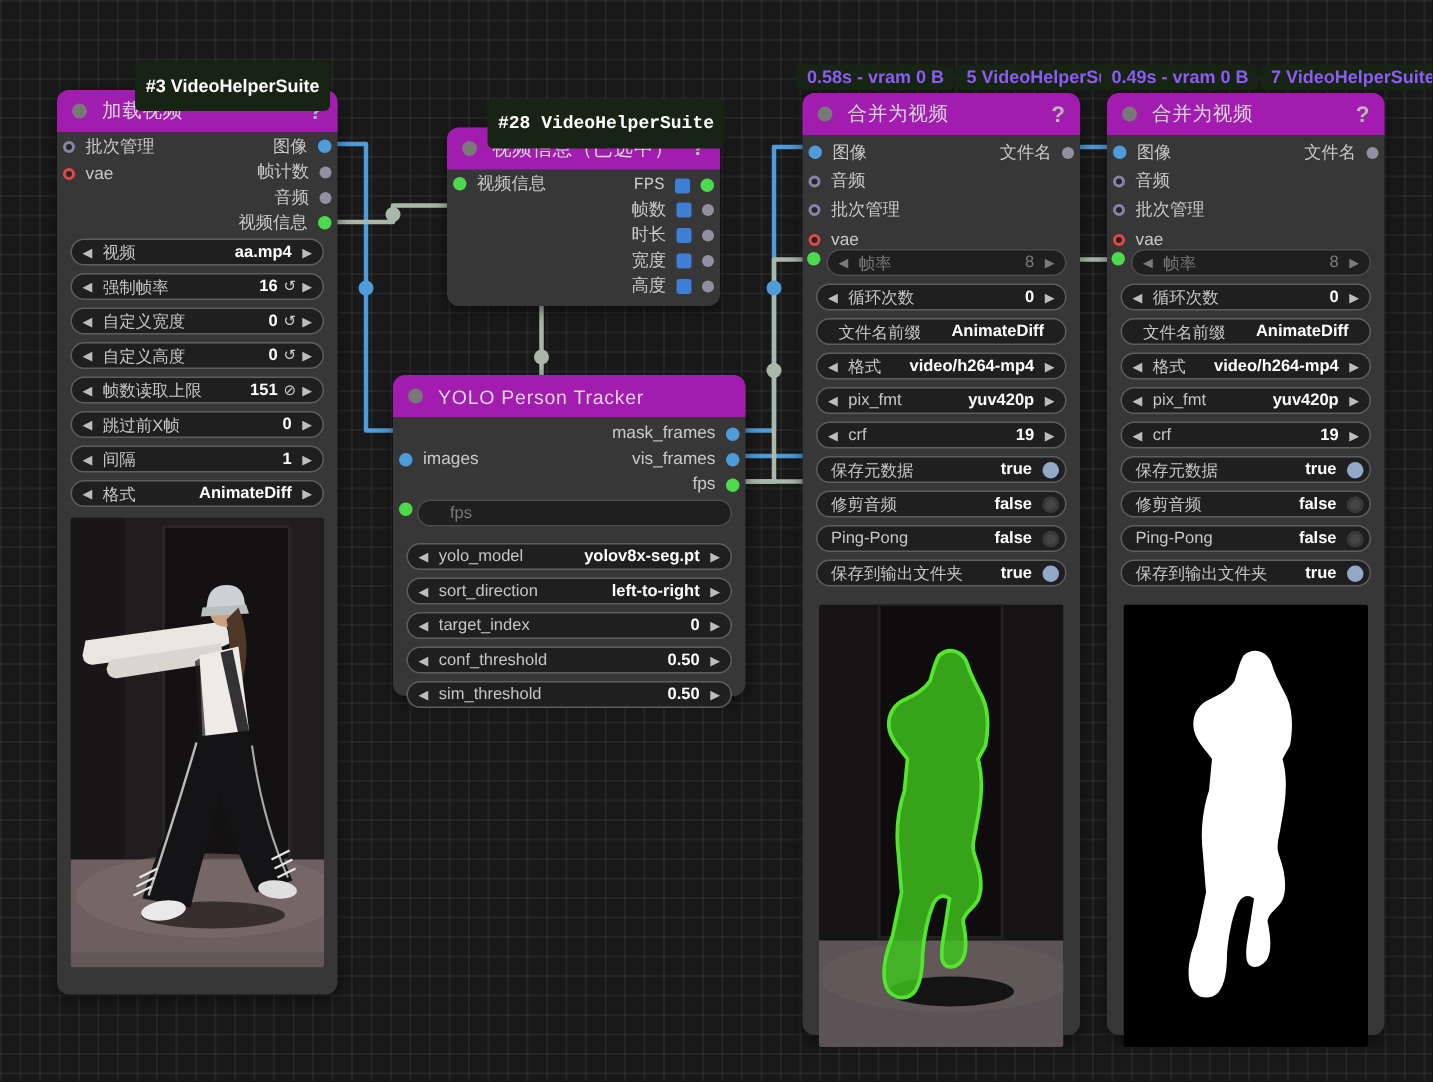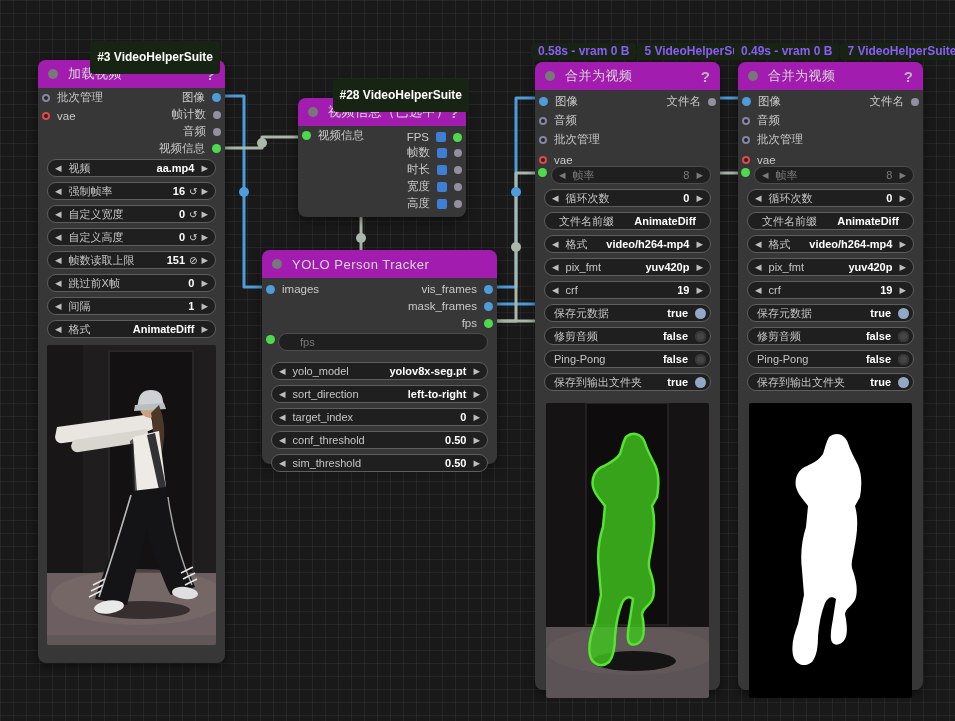--- a/index.html
+++ b/index.html
@@ -201,21 +201,21 @@
       <path d="M85 146 Q72 192 58 224 Q52 240 48 254 L80 260 Q86 234 94 208 Q98 192 100 184 Q106 210 118 238 Q121 246 124 250 L148 242 Q136 214 128 186 Q122 164 120 142 Z" fill="#141416"></path>
       <path d="M84 150 Q70 198 52 252" stroke="#d8d8d8" stroke-width="1.6" fill="none" opacity="0.85"></path>
       <path d="M121 152 Q128 202 145 240" stroke="#cfcfcf" stroke-width="1.4" fill="none" opacity="0.8"></path>
       <path d="M46 240 L58 234 M44 246 L56 240 M42 252 L54 246" stroke="#e6e6e6" stroke-width="1.5"></path>
       <path d="M134 228 L146 222 M136 234 L148 228 M138 240 L150 234" stroke="#e6e6e6" stroke-width="1.5"></path>
       <ellipse cx="62" cy="262" rx="15" ry="6.5" fill="#e9e9e9" transform="rotate(-8 62 262)"></ellipse>
       <ellipse cx="138" cy="248" rx="13" ry="6" fill="#dfdfdf" transform="rotate(6 138 248)"></ellipse>
     </svg>
   </div>
 
-  <div class="node" style="left:298px;top:98px;width:168px;height:119px;">
+  <div class="node" style="left:298px;top:85px;width:182px;height:119px;font-family:Liberation Mono, monospace;">
     <div class="badge" style="right:-3px;">#28 VideoHelperSuite</div>
     <div class="titlebar">
       <span class="tdot"></span>
       <span class="ttext">视频信息（已选中）</span>
       <span class="thelp">?</span>
     </div>
     <div class="iorow">
       <span class="iport">
           <span class="dot c-green"></span>
           <span class="plabel">视频信息</span>
@@ -255,32 +255,32 @@
         </span>
     </div>
   </div>
 
   <div class="node" style="left:262px;top:250px;width:235px;height:214px;">
     <div class="titlebar">
       <span class="tdot"></span>
       <span class="ttext">YOLO Person Tracker</span>
     </div>
     <div class="iorow">
+      <span class="oport">
+          <span class="plabel">mask_frames</span>
+          <span class="dot c-blue"></span>
+        </span>
+    </div>
+    <div class="iorow">
       <span class="iport">
           <span class="dot c-blue"></span>
           <span class="plabel">images</span>
         </span>
       <span class="oport">
           <span class="plabel">vis_frames</span>
-          <span class="dot c-blue"></span>
-        </span>
-    </div>
-    <div class="iorow">
-      <span class="oport">
-          <span class="plabel">mask_frames</span>
           <span class="dot c-blue"></span>
         </span>
     </div>
     <div class="iorow">
       <span class="oport">
           <span class="plabel">fps</span>
           <span class="dot c-green"></span>
         </span>
     </div>
     <div class="spacer4"></div>

